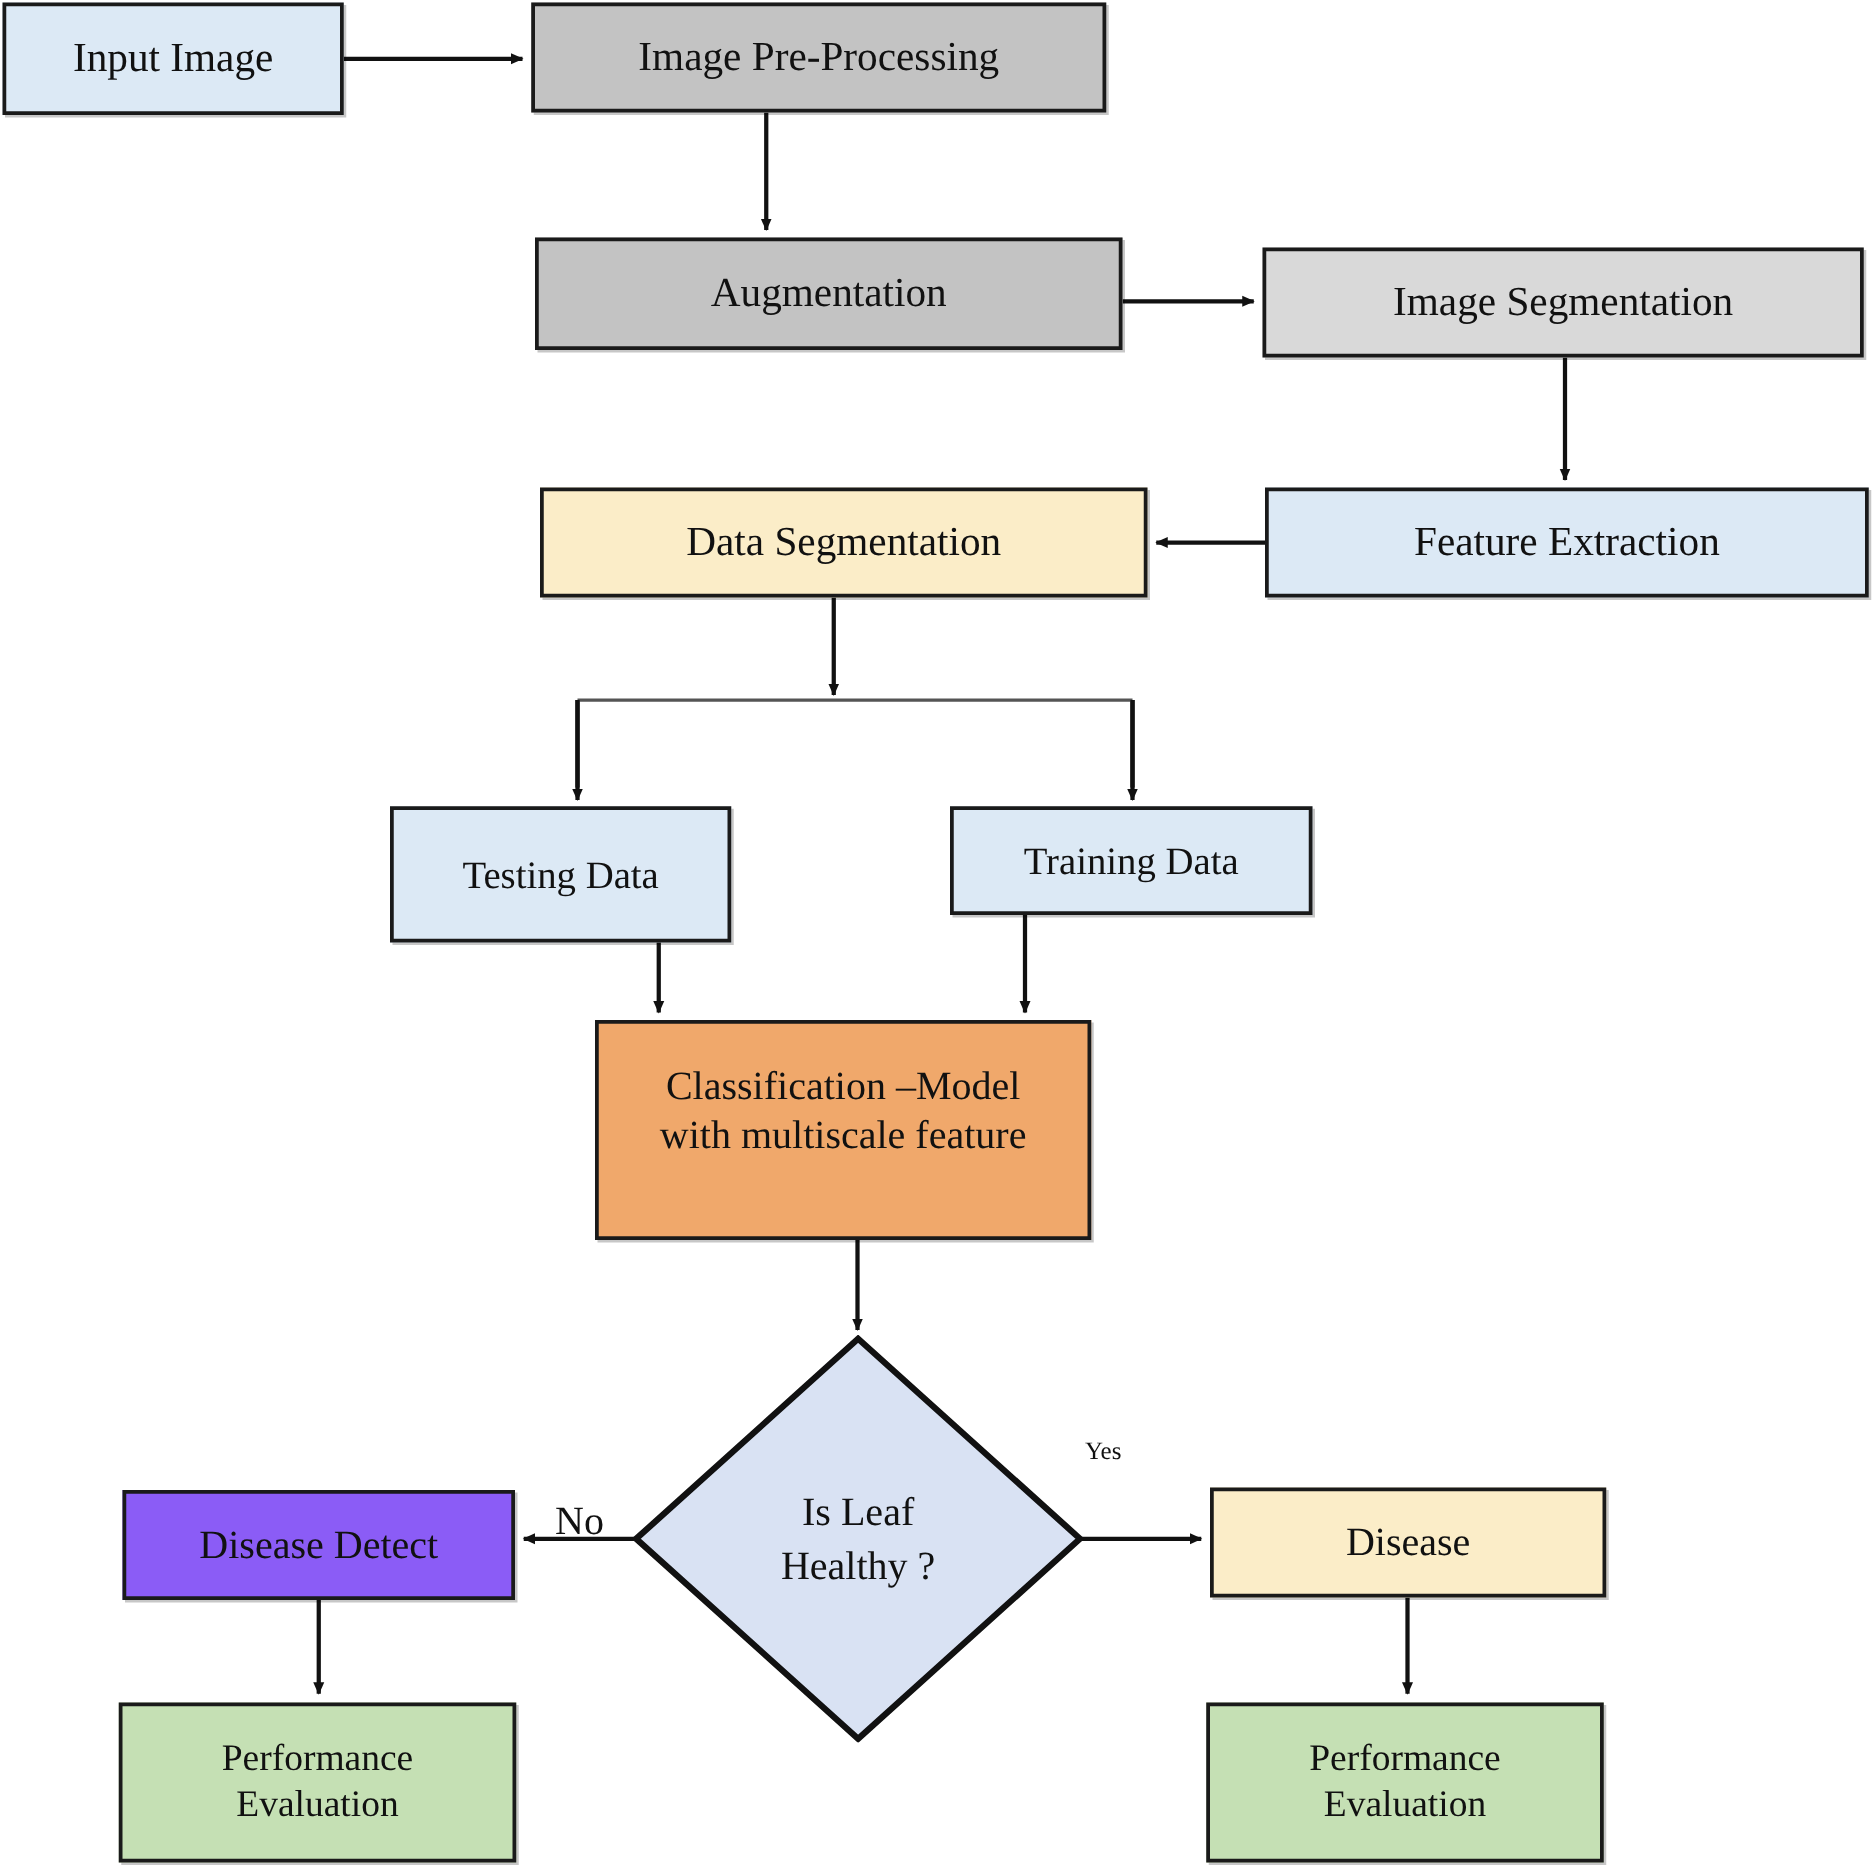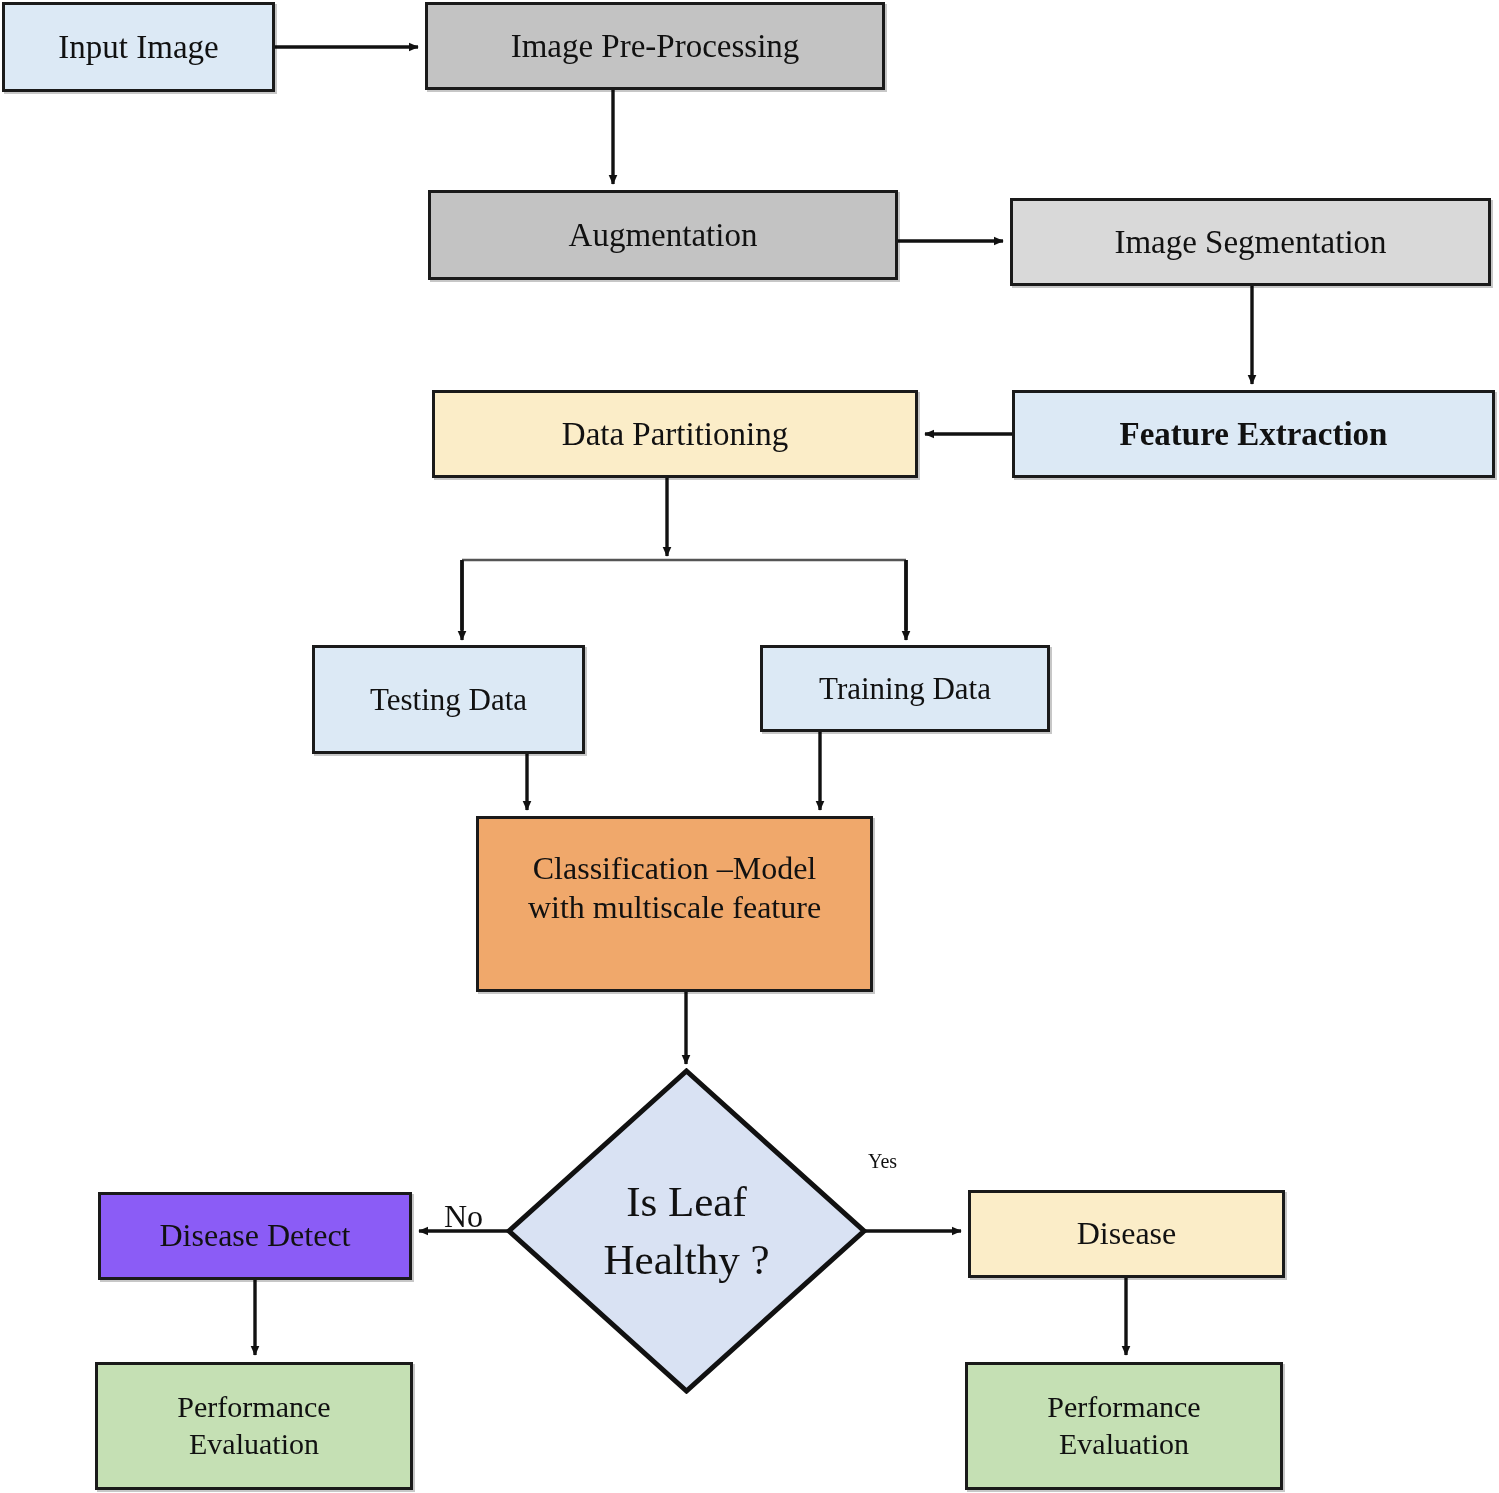--- a/index.html
+++ b/index.html
@@ -124,46 +124,46 @@
   </div>
 
   <div class="node" style="left:428px; top:190px; width:470px; height:90px; background:#c3c3c3; font-size:33px;">
     <span class="lbl">Augmentation</span>
   </div>
 
   <div class="node" style="left:1010px; top:198px; width:481px; height:88px; background:#d9d9d9; font-size:33px;">
     <span class="lbl">Image Segmentation</span>
   </div>
 
-  <div class="node" style="left:1012px; top:390px; width:483px; height:88px; background:#dce9f5; font-size:33px;font-weight:bold;">
+  <div class="node" style="left:1012px; top:390px; width:483px; height:88px; background:#dce9f5; font-size:33px;">
     <span class="lbl">Feature Extraction</span>
   </div>
 
   <div class="node" style="left:432px; top:390px; width:486px; height:88px; background:#fbedc8; font-size:33px;">
-    <span class="lbl">Data Partitioning</span>
+    <span class="lbl">Data Segmentation</span>
   </div>
 
   <div class="node" style="left:312px; top:645px; width:273px; height:109px; background:#dce9f5; font-size:31px;">
     <span class="lbl">Testing Data</span>
   </div>
 
   <div class="node" style="left:760px; top:645px; width:290px; height:87px; background:#dce9f5; font-size:31px;">
     <span class="lbl">Training Data</span>
   </div>
 
   <div class="node" style="left:476px; top:816px; width:397px; height:176px; background:#f0a86b; font-size:32px;">
     <span class="lbl" style="transform:translateY(-16px);">Classification –Model
 with multiscale feature</span>
   </div>
 
   <div class="diamond-wrap" style="left:506px; top:1068px; width:361px; height:326px;">
     <svg width="361" height="326" viewBox="0 0 361 326" xmlns="http://www.w3.org/2000/svg">
       <polygon points="180.5,3 358,163 180.5,323 3,163" fill="#d9e2f3" stroke="#111111" stroke-width="5"></polygon>
     </svg>
-    <span class="diamond-text" style="font-size:43px;">Is Leaf
+    <span class="diamond-text" style="font-size:32px;">Is Leaf
 Healthy ?</span>
   </div>
 
   <div class="edge-label" style="left:444px; top:1150px; font-size:32px;margin-top:48px;">
     <span>No</span>
   </div>
 
   <div class="edge-label" style="left:868px; top:1150px; font-size:20px;">
     <span>Yes</span>
   </div>

